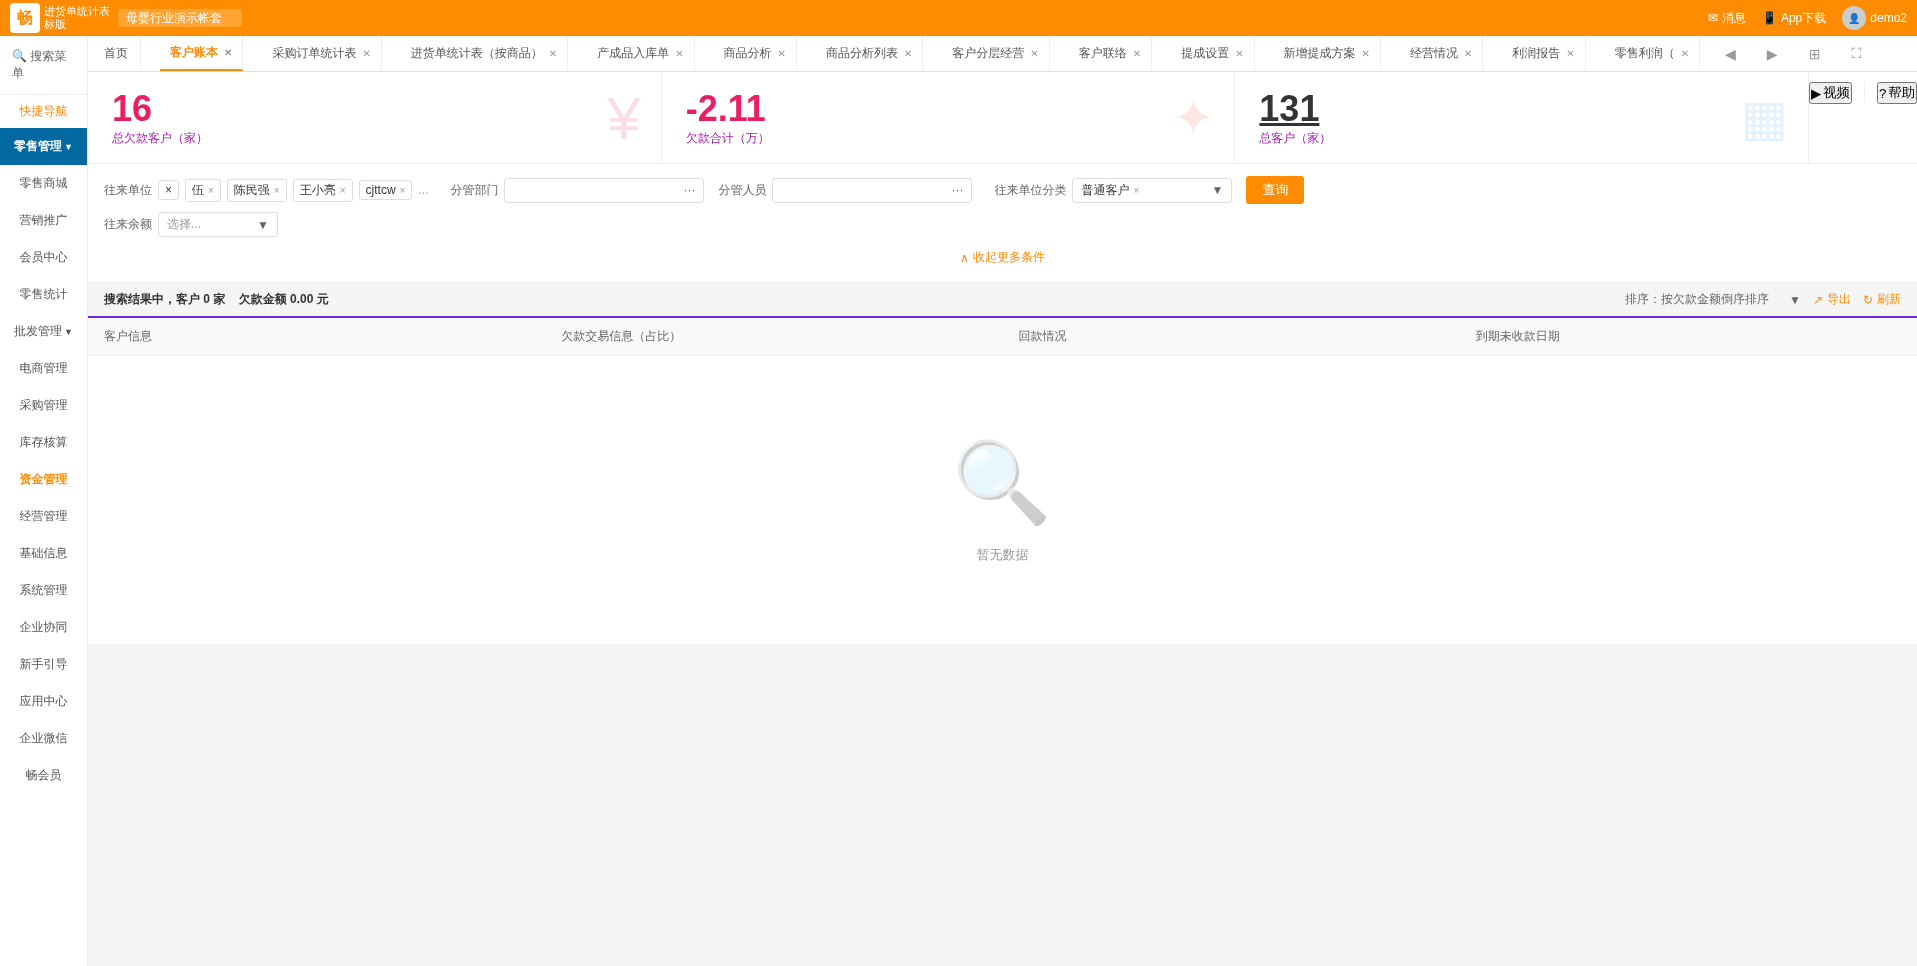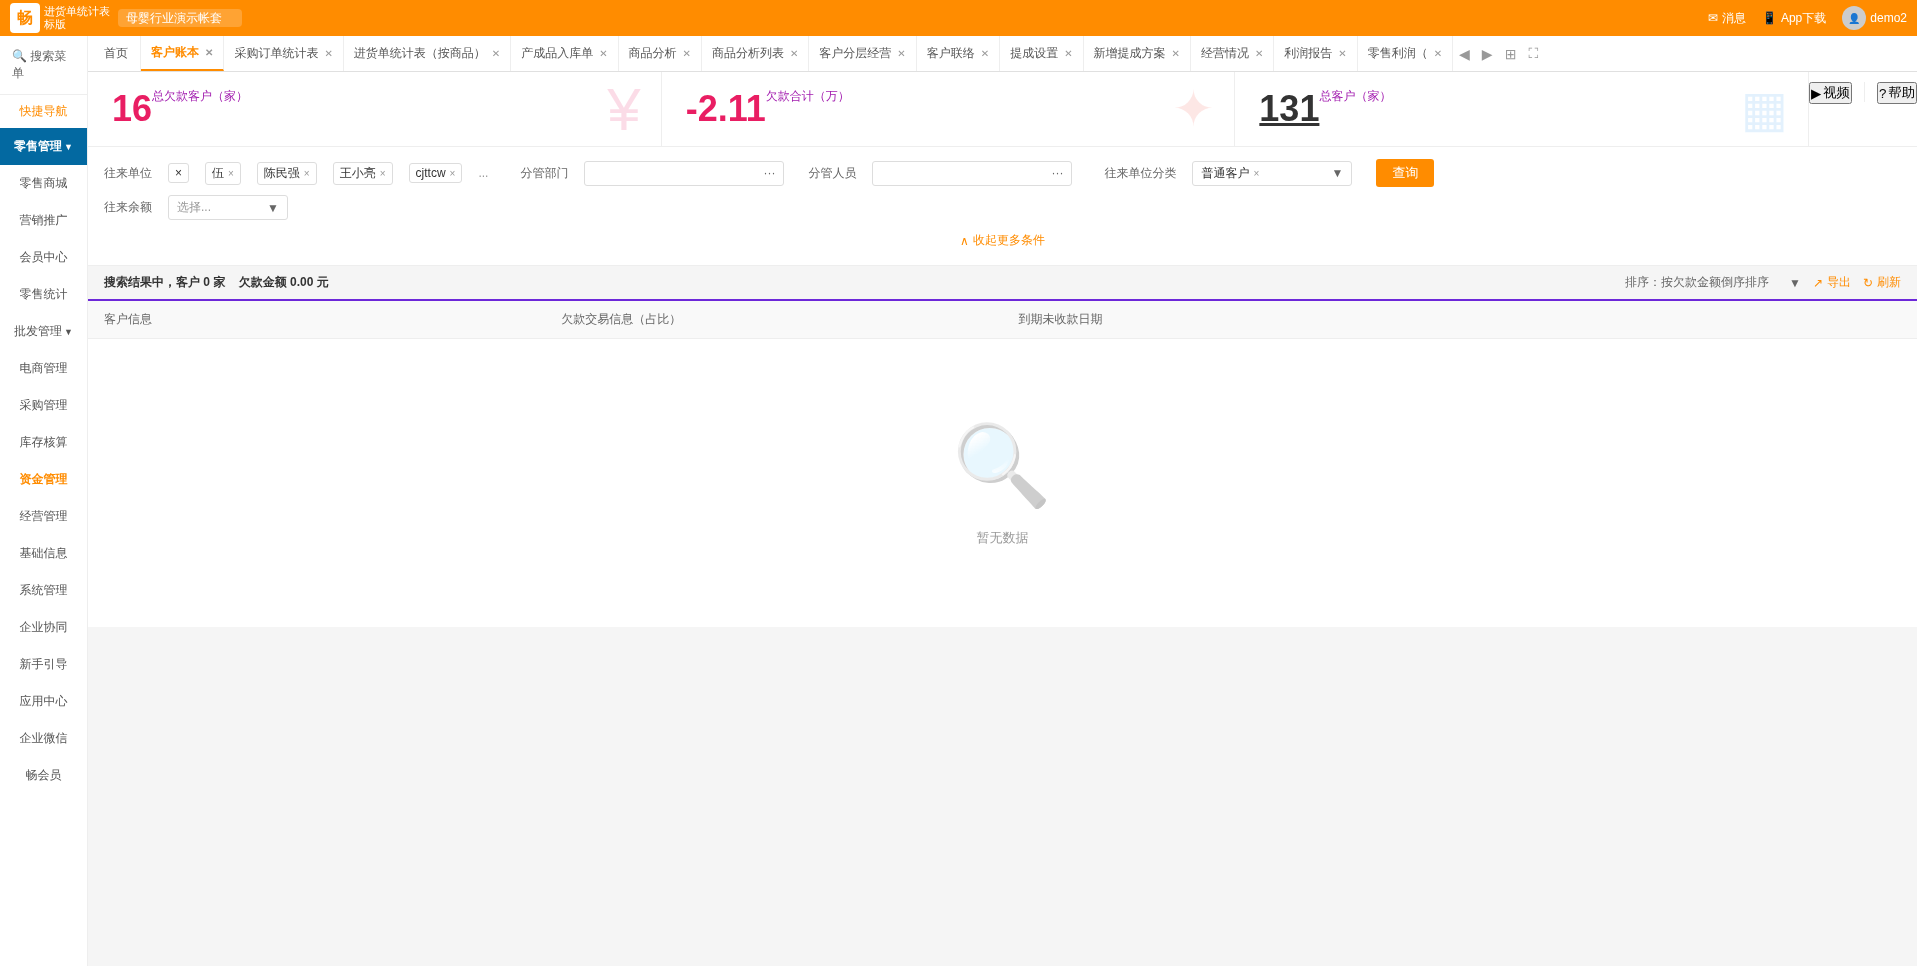--- a/index.html
+++ b/index.html
@@ -25,48 +25,48 @@
     .sidebar-search-btn { width: 100%; text-align: left; font-size: 12px; color: #666; padding: 4px; cursor: pointer; background: none; border: none; }
     .sidebar-nav-btn { padding: 8px; text-align: center; font-size: 12px; color: #ff8c00; cursor: pointer; border-bottom: 1px solid #eee; border: none; background: none; width: 100%; }
     .sidebar-item { padding: 10px 4px; text-align: center; font-size: 12px; color: #555; cursor: pointer; border: none; background: none; width: 100%; display: block; }
     .sidebar-item.active { background: #ff8c00; color: #fff; font-weight: bold; }
     .sidebar-item.has-arrow { display: flex; align-items: center; justify-content: center; gap: 2px; }
 
     
     .content-area { flex: 1; display: flex; flex-direction: column; overflow: hidden; }
 
     
-    .tab-bar { background: #fff; border-bottom: 1px solid #e0e0e0; display: flex; align-items: center; height: 36px; padding: 0 4px; flex-shrink: 0; overflow: hidden; }
+    .tab-bar { background: #fff; border-bottom: 1px solid #e0e0e0; display: flex; align-items: center; height: 36px; padding: 0 4px; flex-shrink: 0; overflow: hidden; gap: 19px; }
     .tab { display: flex; align-items: center; height: 100%; padding: 0 10px; font-size: 12px; color: #555; cursor: pointer; border-right: 1px solid #eee; white-space: nowrap; gap: 4px; flex-shrink: 0; }
     .tab.active { color: #ff8c00; font-weight: bold; border-bottom: 2px solid #ff8c00; }
     .tab-close { font-size: 10px; color: #999; cursor: pointer; margin-left: 2px; }
     .tab-home { padding: 0 12px; color: #555; font-size: 12px; border-right: 1px solid #eee; height: 100%; display: flex; align-items: center; }
     .tab-nav-btn { padding: 0 6px; color: #999; cursor: pointer; font-size: 14px; flex-shrink: 0; }
 
     
     .page-content { flex: 1; overflow-y: auto; padding: 0; background: #f5f5f5; }
 
     
     .stats-row { display: flex; background: #fff; border-bottom: 1px solid #eee; padding: 0; }
     .stat-block { flex: 1; padding: 16px 24px; display: flex; align-items: center; gap: 16px; border-right: 1px solid #eee; position: relative; }
     .stat-block:last-child { border-right: none; }
     .stat-icon { opacity: 0.15; position: absolute; right: 20px; top: 50%; transform: translateY(-50%); font-size: 60px; }
     .stat-icon-pink { color: #e91e63; }
     .stat-icon-red { color: #f44336; }
     .stat-icon-blue { color: #2196f3; }
     .stat-value-big { font-size: 36px; font-weight: bold; }
     .stat-value-red { color: #e91e63; }
     .stat-label { font-size: 12px; color: #a21caf; }
-    .stat-text-block { display: flex; flex-direction: row; }
+    .stat-text-block { display: flex; flex-direction: column; }
     .stat-actions { margin-left: auto; display: flex; gap: 12px; font-size: 12px; color: #999; align-items: flex-start; padding-top: 10px; }
     .stat-action-btn { cursor: pointer; display: flex; align-items: center; gap: 2px; }
 
     
     .filter-bar { background: #fff; padding: 12px 16px; border-bottom: 1px solid #eee; }
-    .filter-row { display: flex; align-items: center; gap: 16px; margin-bottom: 8px; flex-wrap: wrap; }
+    .filter-row { display: flex; align-items: center; gap: 6px; margin-bottom: 8px; flex-wrap: wrap; }
     .filter-label { font-size: 12px; color: #666; white-space: nowrap; }
     .filter-tag { display: flex; align-items: center; gap: 4px; background: #fff; border: 1px solid #ddd; border-radius: 3px; padding: 2px 6px; font-size: 12px; color: #333; }
     .filter-tag-close { cursor: pointer; color: #999; font-size: 10px; }
     .filter-select { display: flex; align-items: center; gap: 4px; border: 1px solid #ddd; border-radius: 3px; padding: 3px 8px; font-size: 12px; color: #666; cursor: pointer; min-width: 120px; }
     .filter-select-wide { min-width: 200px; }
     .filter-more { font-size: 12px; color: #999; cursor: pointer; }
     .collapse-btn { display: flex; align-items: center; gap: 4px; font-size: 12px; color: #ff8c00; cursor: pointer; justify-content: center; padding: 4px; }
 
     
     .results-bar { background: #f5f5f5; padding: 8px 16px; display: flex; align-items: center; justify-content: space-between; border-bottom: 2px solid #6d28d9; }
@@ -382,20 +382,21 @@
               <span>↻</span>
               <span>刷新</span>
             </div>
           </div>
         </div>
 
         <div class="data-table">
           <div class="table-header">
             <div class="th">客户信息</div>
             <div class="th">欠款交易信息（占比）</div>
+            <div class="th">回款情况</div>
             <div class="th">到期未收款日期</div>
           </div>
 
           <div class="empty-state">
             <div class="empty-icon">🔍</div>
             <div class="empty-text">暂无数据</div>
           </div>
         </div>
       </div>
     </div>

